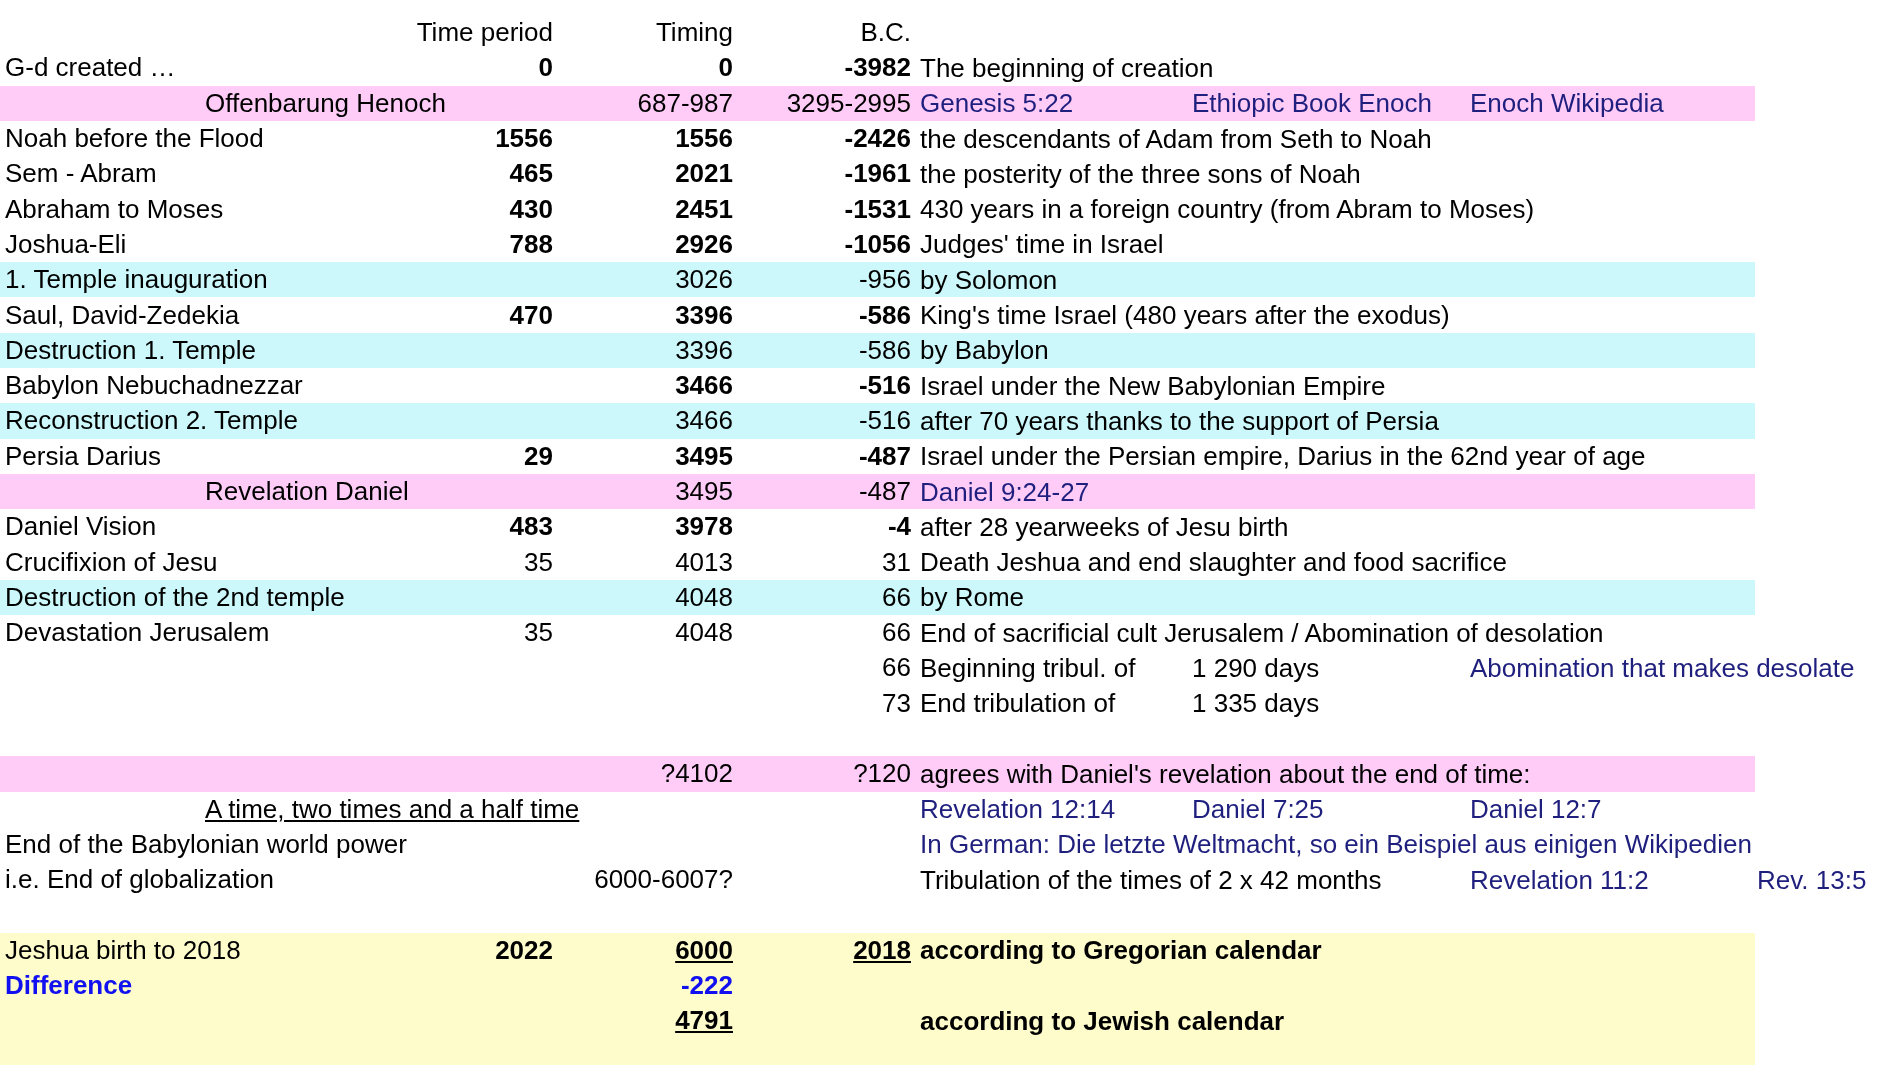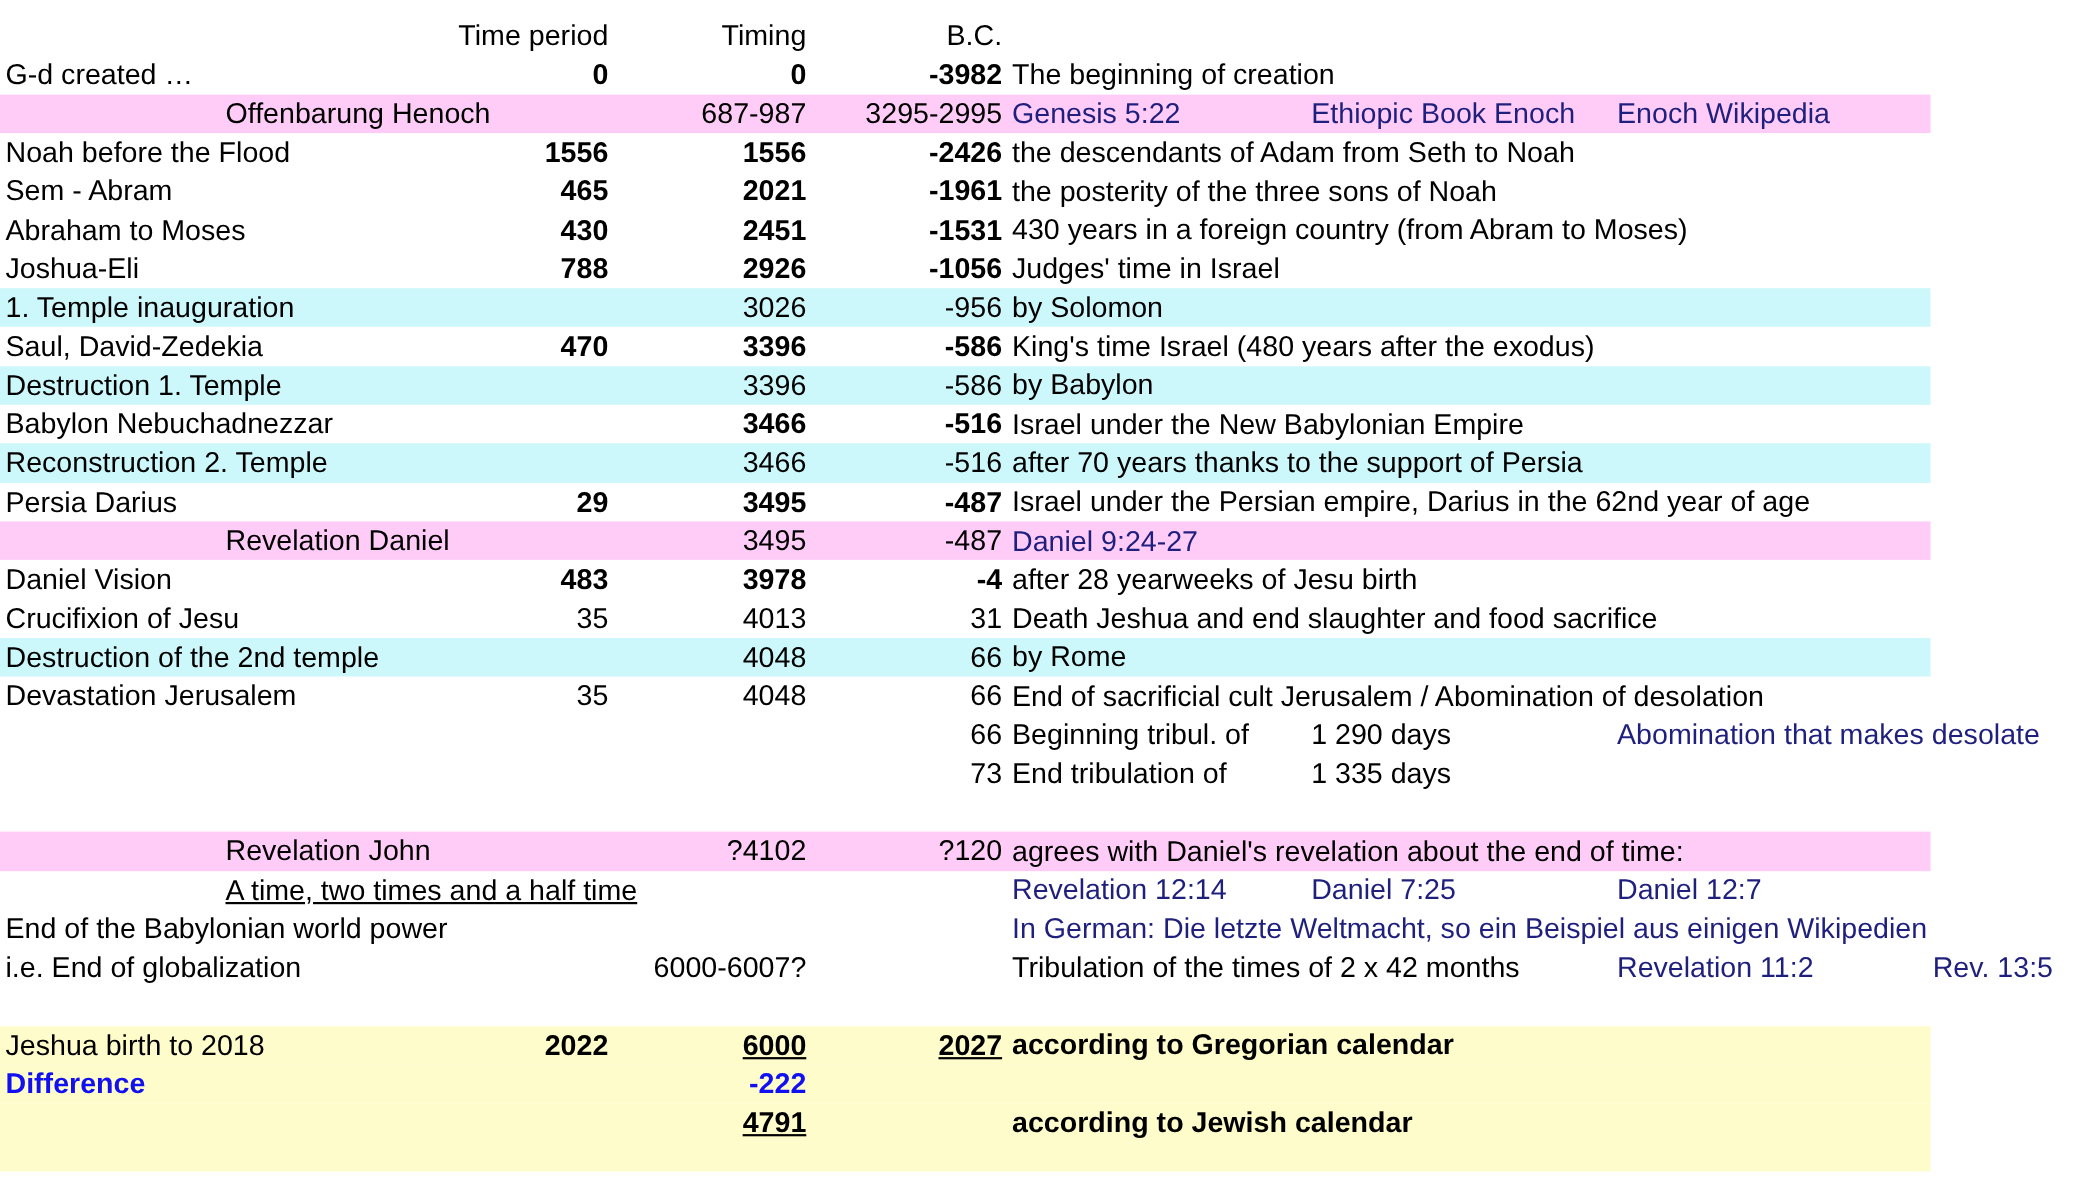--- a/index.html
+++ b/index.html
@@ -226,21 +226,20 @@
     </div>
     <div class="row">
       <div class="gc1"></div>
       <div class="gc2"></div>
       <div class="gc3"></div>
       <div class="gc4"></div>
       <div class="gc5 desc"></div>
     </div>
     <div class="row pink">
       <div class="gc1"></div>
-      <div class="gc2 label2">Revelation John</div>
       <div class="gc3 num">?4102</div>
       <div class="gc4 num">?120</div>
       <div class="gc5 desc">
         <span class="pF">agrees with Daniel's revelation about the end of time:</span>
       </div>
     </div>
     <div class="row">
       <div class="gc1"></div>
       <div class="gc2 label2 u">A time, two times and a half time</div>
       <div class="gc3"></div>
@@ -275,21 +274,21 @@
       <div class="gc1"></div>
       <div class="gc2"></div>
       <div class="gc3"></div>
       <div class="gc4"></div>
       <div class="gc5 desc"></div>
     </div>
     <div class="row yellow">
       <div class="gc1 label">Jeshua birth to 2018</div>
       <div class="gc2 num b">2022</div>
       <div class="gc3 num b u">6000</div>
-      <div class="gc4 num b u">2027</div>
+      <div class="gc4 num b u">2018</div>
       <div class="gc5 desc">
         <span class="pF b">according to Gregorian calendar</span>
       </div>
     </div>
     <div class="row yellow">
       <div class="gc1 label blue">Difference</div>
       <div class="gc2"></div>
       <div class="gc3 num b blue">-222</div>
       <div class="gc4"></div>
       <div class="gc5 desc"></div>

